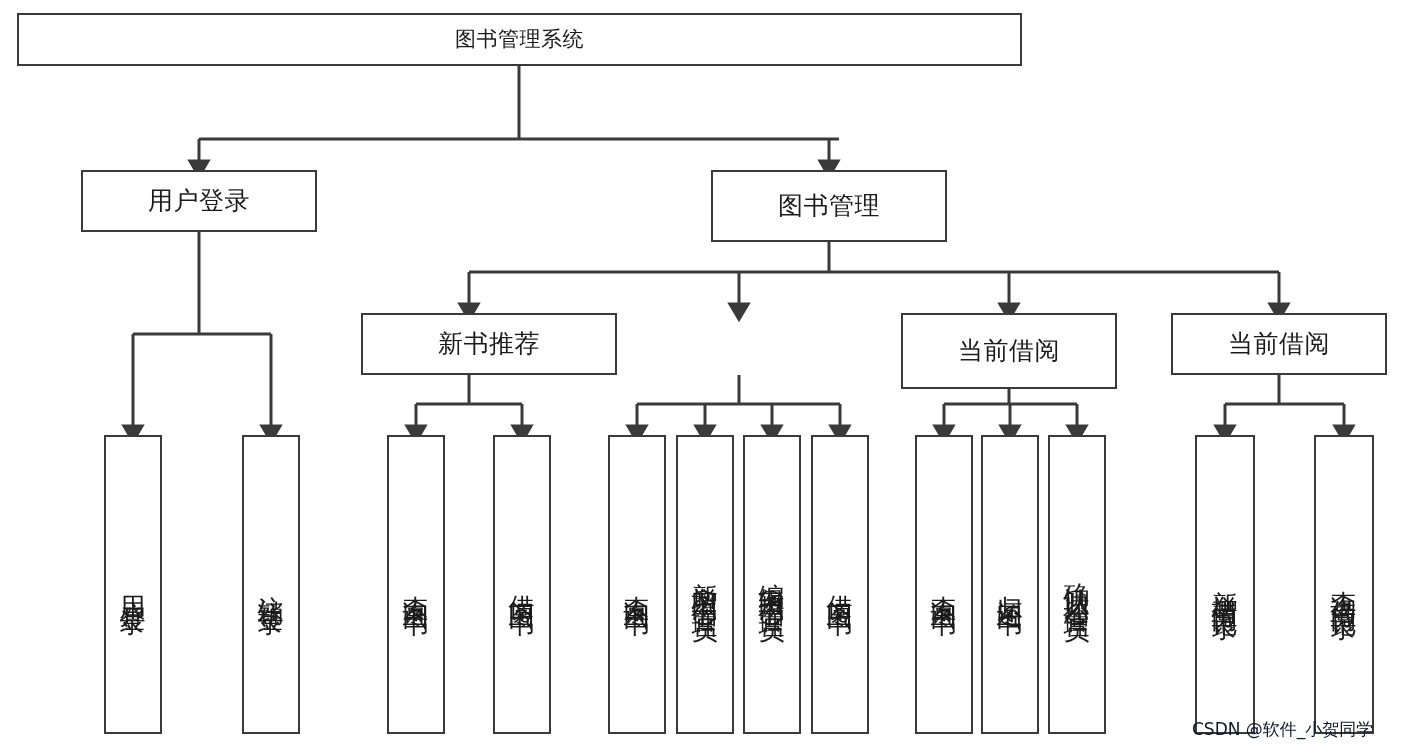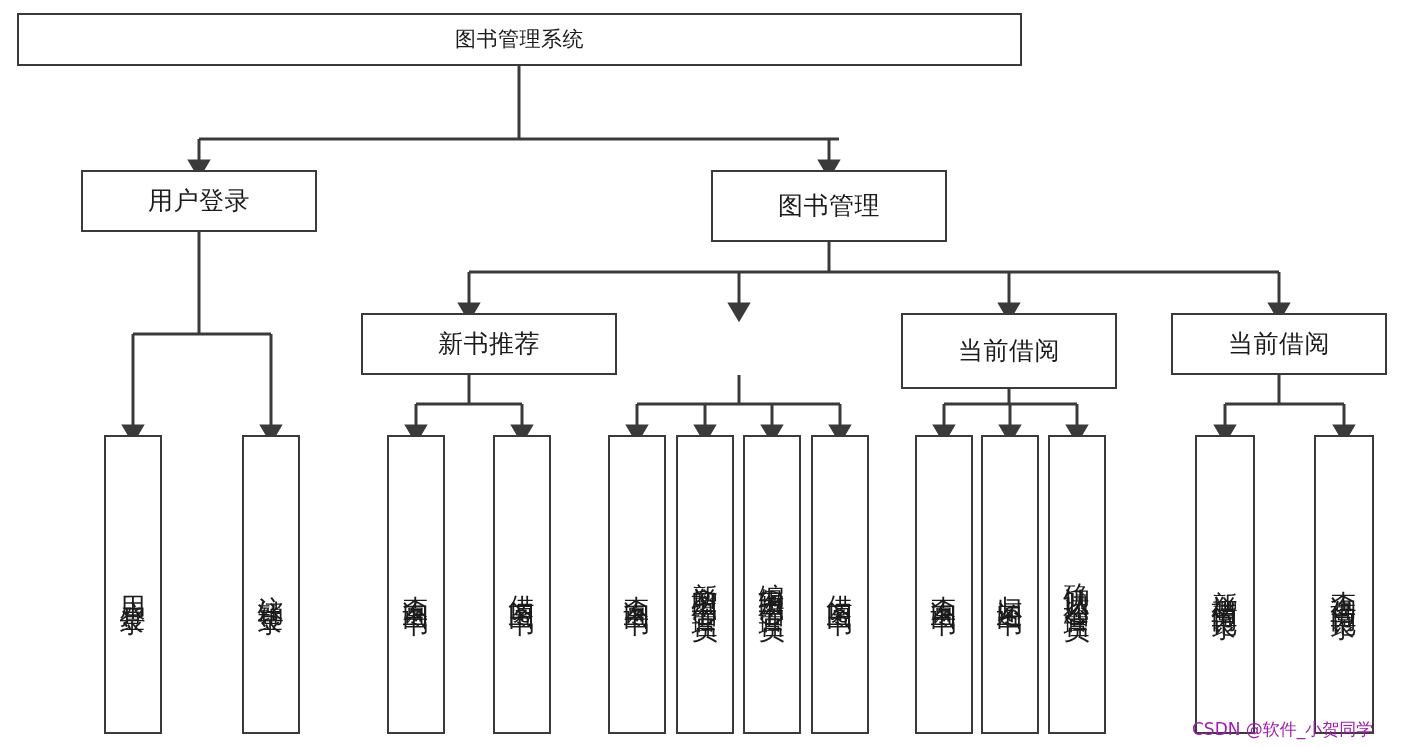--- a/index.html
+++ b/index.html
@@ -59,21 +59,21 @@
     writing-mode: vertical-rl;
     text-orientation: upright;
     font-size: 26px;
     line-height: 1.0;
     letter-spacing: 5px;
     white-space: nowrap;
     max-height: 100%;
   }
   .watermark {
     position: absolute;
-    color: #a21caf;
+    color: #0f172a;
     font-size: 17px;
     white-space: nowrap;
     z-index: 5;
     font-family: "DejaVu Sans", "Liberation Sans", sans-serif;
   }
 </style>
 </head>
 <body>
 
 <div id="canvas">

